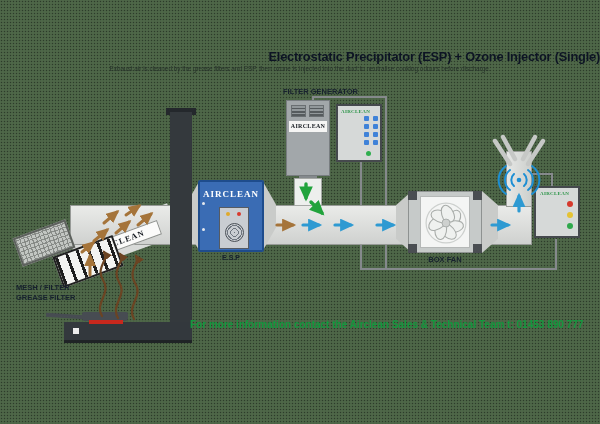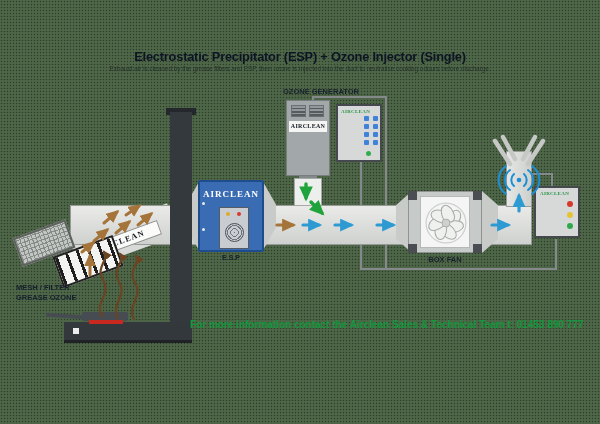--- a/index.html
+++ b/index.html
@@ -7,21 +7,21 @@
     position:relative;width:600px;height:424px;overflow:hidden;
     font-family:"Liberation Sans",sans-serif;
     background-color:#4a6144;
     background-image:
       radial-gradient(#2c3c2a 0.8px, transparent 0.8px),
       radial-gradient(#5c7a52 0.8px, transparent 0.8px);
     background-size:3px 3px,3px 3px;
     background-position:0 0,1.5px 1.5px;
   }
   .abs{position:absolute;}
-  .ttl{width:600px;text-align:center;font-weight:bold;font-size:12.8px;letter-spacing:-0.2px;color:#0d1424;z-index:9;}
+  .ttl{width:600px;text-align:right;font-weight:bold;font-size:12.8px;letter-spacing:-0.2px;color:#0d1424;z-index:9;}
   .sub{width:600px;text-align:center;font-size:6.4px;color:#26312a;white-space:nowrap;z-index:9;}
   .footer-line{width:360px;text-align:left;font-size:10px;font-weight:bold;color:#13993e;z-index:9;white-space:nowrap;}
   .lbl{font-size:7.5px;font-weight:bold;color:#17212e;z-index:9;line-height:1.3;}
   .duct{background:linear-gradient(#eaebe9,#cfd1cf);border:1.5px solid #979a97;z-index:3;box-sizing:border-box;}
   .trans{background:#c9cbc9;z-index:3;}
   .stack{background:linear-gradient(90deg,#e6e7e5,#cdd0cd);border:1px solid #9a9d99;z-index:3;box-sizing:border-box;}
   .canopy{background:#d8dad8;z-index:2;}
   .hood-band{background:#fbfbfa;border:1px solid #8f928f;z-index:5;text-align:center;line-height:14px;
     font-family:"Liberation Serif",serif;font-weight:bold;font-size:8px;letter-spacing:1.2px;color:#10151c;box-sizing:border-box;}
   .mesh{background:#c2c6c2;border:2px solid #5d615d;z-index:5;box-sizing:border-box;
@@ -75,21 +75,21 @@
   <div class="abs sub" style="top:65px;left:0;">Exhaust air is cleaned by the grease filters and ESP, then ozone is injected into the duct to neutralise cooking odours before discharge.</div>
 
   <div class="abs canopy" style="left:72px;top:220px;width:104px;height:34px;transform:rotate(-20deg);"></div>
   <div class="abs hood-band" style="left:78px;top:234px;width:84px;height:15px;transform:rotate(-20deg);">
     <span>AIRCLEAN</span>
   </div>
   <div class="abs mesh" style="left:16px;top:228px;width:56px;height:30px;transform:rotate(-20deg);"></div>
   <div class="abs baffle" style="left:56px;top:245px;width:64px;height:33px;transform:rotate(-20deg);"></div>
   <div class="abs lbl" style="left:16px;top:283px;">
     <div>MESH / FILTER</div>
-    <div>GREASE OZONE</div>
+    <div>GREASE FILTER</div>
   </div>
 
   <div class="abs duct" style="left:70px;top:205px;width:462px;height:40px;"></div>
   <div class="abs trans" style="left:186px;top:180px;width:14px;height:72px;clip-path:polygon(0 34%,100% 0,100% 100%,0 66%);"></div>
   <div class="abs trans" style="left:262px;top:180px;width:14px;height:72px;clip-path:polygon(0 0,100% 34%,100% 66%,0 100%);"></div>
   <div class="abs trans" style="left:396px;top:191px;width:16px;height:62px;clip-path:polygon(0 23%,100% 0,100% 100%,0 77%);"></div>
   <div class="abs trans" style="left:482px;top:191px;width:16px;height:62px;clip-path:polygon(0 0,100% 23%,100% 77%,0 100%);"></div>
   <div class="abs stack" style="left:506px;top:151px;width:26px;height:56px;"></div>
 
   <div class="abs colcap" style="left:166px;top:108px;width:30px;height:7px;"></div>
@@ -105,21 +105,21 @@
     <div class="abs esp-panel" style="left:19px;top:25px;width:28px;height:40px;">
       <div class="abs led" style="left:6px;top:4px;width:4px;height:4px;background:#e0a92c;"></div>
       <div class="abs led" style="left:17px;top:4px;width:4px;height:4px;background:#d8382e;"></div>
       <div class="abs grille" style="left:5px;top:15px;width:17px;height:17px;"></div>
     </div>
     <div class="abs led" style="left:2px;top:20px;width:3px;height:3px;background:#e6e9ef;"></div>
     <div class="abs led" style="left:2px;top:46px;width:3px;height:3px;background:#e6e9ef;"></div>
   </div>
   <div class="abs lbl" style="left:198px;top:253px;width:66px;text-align:center;font-size:7px;">E.S.P</div>
 
-  <div class="abs lbl" style="left:283px;top:87px;white-space:nowrap;">OZONE GENERATOR</div>
+  <div class="abs lbl" style="left:283px;top:87px;white-space:nowrap;">FILTER GENERATOR</div>
   <div class="abs ozone-body" style="left:286px;top:100px;width:44px;height:76px;">
     <div class="abs vent" style="left:4px;top:4px;width:15px;height:12px;"></div>
     <div class="abs vent" style="left:22px;top:4px;width:15px;height:12px;"></div>
     <div class="abs ozone-band" style="left:2px;top:20px;width:38px;height:11px;">AIRCLEAN</div>
   </div>
   <div class="abs neck" style="left:299px;top:174px;width:18px;height:6px;"></div>
   <div class="abs spout" style="left:294px;top:178px;width:28px;height:28px;"></div>
 
   <div class="abs panel" style="left:336px;top:104px;width:46px;height:58px;">
     <div class="abs panel-brand" style="left:3px;top:3px;">AIRCLEAN</div>

